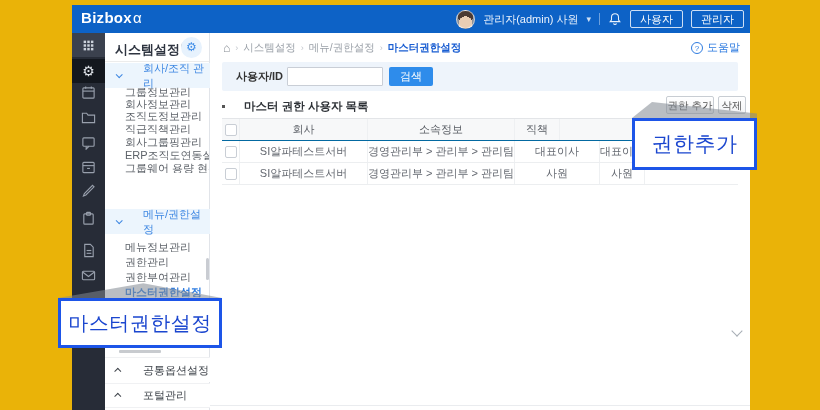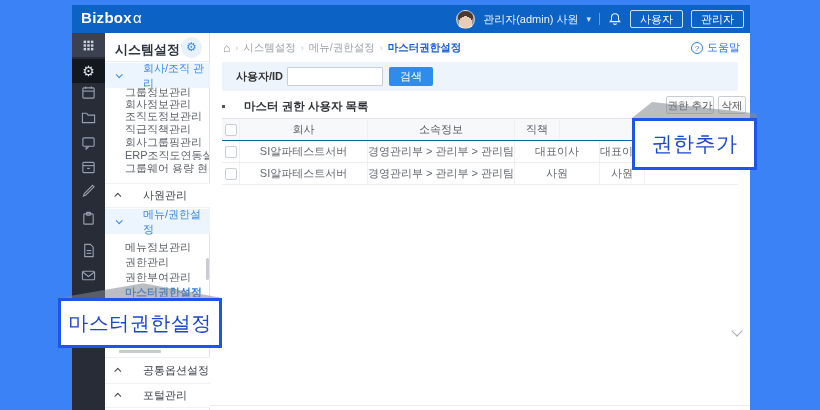--- a/index.html
+++ b/index.html
@@ -1,17 +1,17 @@
 <!DOCTYPE html>
 <html><head>
 <meta charset="utf-8">
 <style>
   html,body{margin:0;padding:0;background:#000;}
   *{box-sizing:border-box;font-family:"Liberation Sans","DejaVu Sans",sans-serif;}
-  .stage{position:relative;width:820px;height:410px;background:#3b82f6;overflow:hidden;}
+  .stage{position:relative;width:820px;height:410px;background:#eab308;overflow:hidden;}
   .window{position:absolute;left:72px;top:5px;width:678px;height:405px;background:#fff;}
 
   
   .topbar{position:absolute;left:0;top:0;width:678px;height:28px;background:#0d62c6;}
   .logo{position:absolute;left:9px;top:4px;color:#fff;font-size:15px;font-weight:bold;letter-spacing:.3px;}
   .logo .alpha{font-weight:normal;font-size:15px;margin-left:1px;}
   .topbar-right{position:absolute;right:6px;top:0;height:28px;display:flex;align-items:center;gap:8px;}
   .avatar{width:19px;height:19px;border-radius:50%;background:
      radial-gradient(circle at 50% 72%, #e8cdb4 0 46%, transparent 47%),
      radial-gradient(circle at 50% 30%, #4a3a33 0 52%, #8a8f98 53%);
@@ -208,24 +208,20 @@
         <span>회사/조직 관리</span>
       </div>
       <div class="s-item" style="top:52px;">그룹정보관리</div>
       <div class="s-item" style="top:64px;">회사정보관리</div>
       <div class="s-item" style="top:76px;">조직도정보관리</div>
       <div class="s-item" style="top:89px;">직급직책관리</div>
       <div class="s-item" style="top:102px;">회사그룹핑관리</div>
       <div class="s-item" style="top:115px;">ERP조직도연동설정</div>
       <div class="s-item" style="top:128px;">그룹웨어 용량 현황</div>
 
-      <div class="sb-sec closed" style="top:150px;border-bottom:1px solid #f0f1f3;">
-        <span class="chev up"></span>
-        <span>사원관리</span>
-      </div>
 
       <div class="sb-sec open" style="top:176px;">
         <span class="chev down"></span>
         <span>메뉴/권한설정</span>
       </div>
       <div class="s-item" style="top:207px;">메뉴정보관리</div>
       <div class="s-item" style="top:222px;">권한관리</div>
       <div class="s-item" style="top:237px;">권한부여관리</div>
       <div class="s-item active" style="top:252px;">마스터권한설정</div>
       <div class="s-item" style="top:262px;">접근가능IP설정</div>

